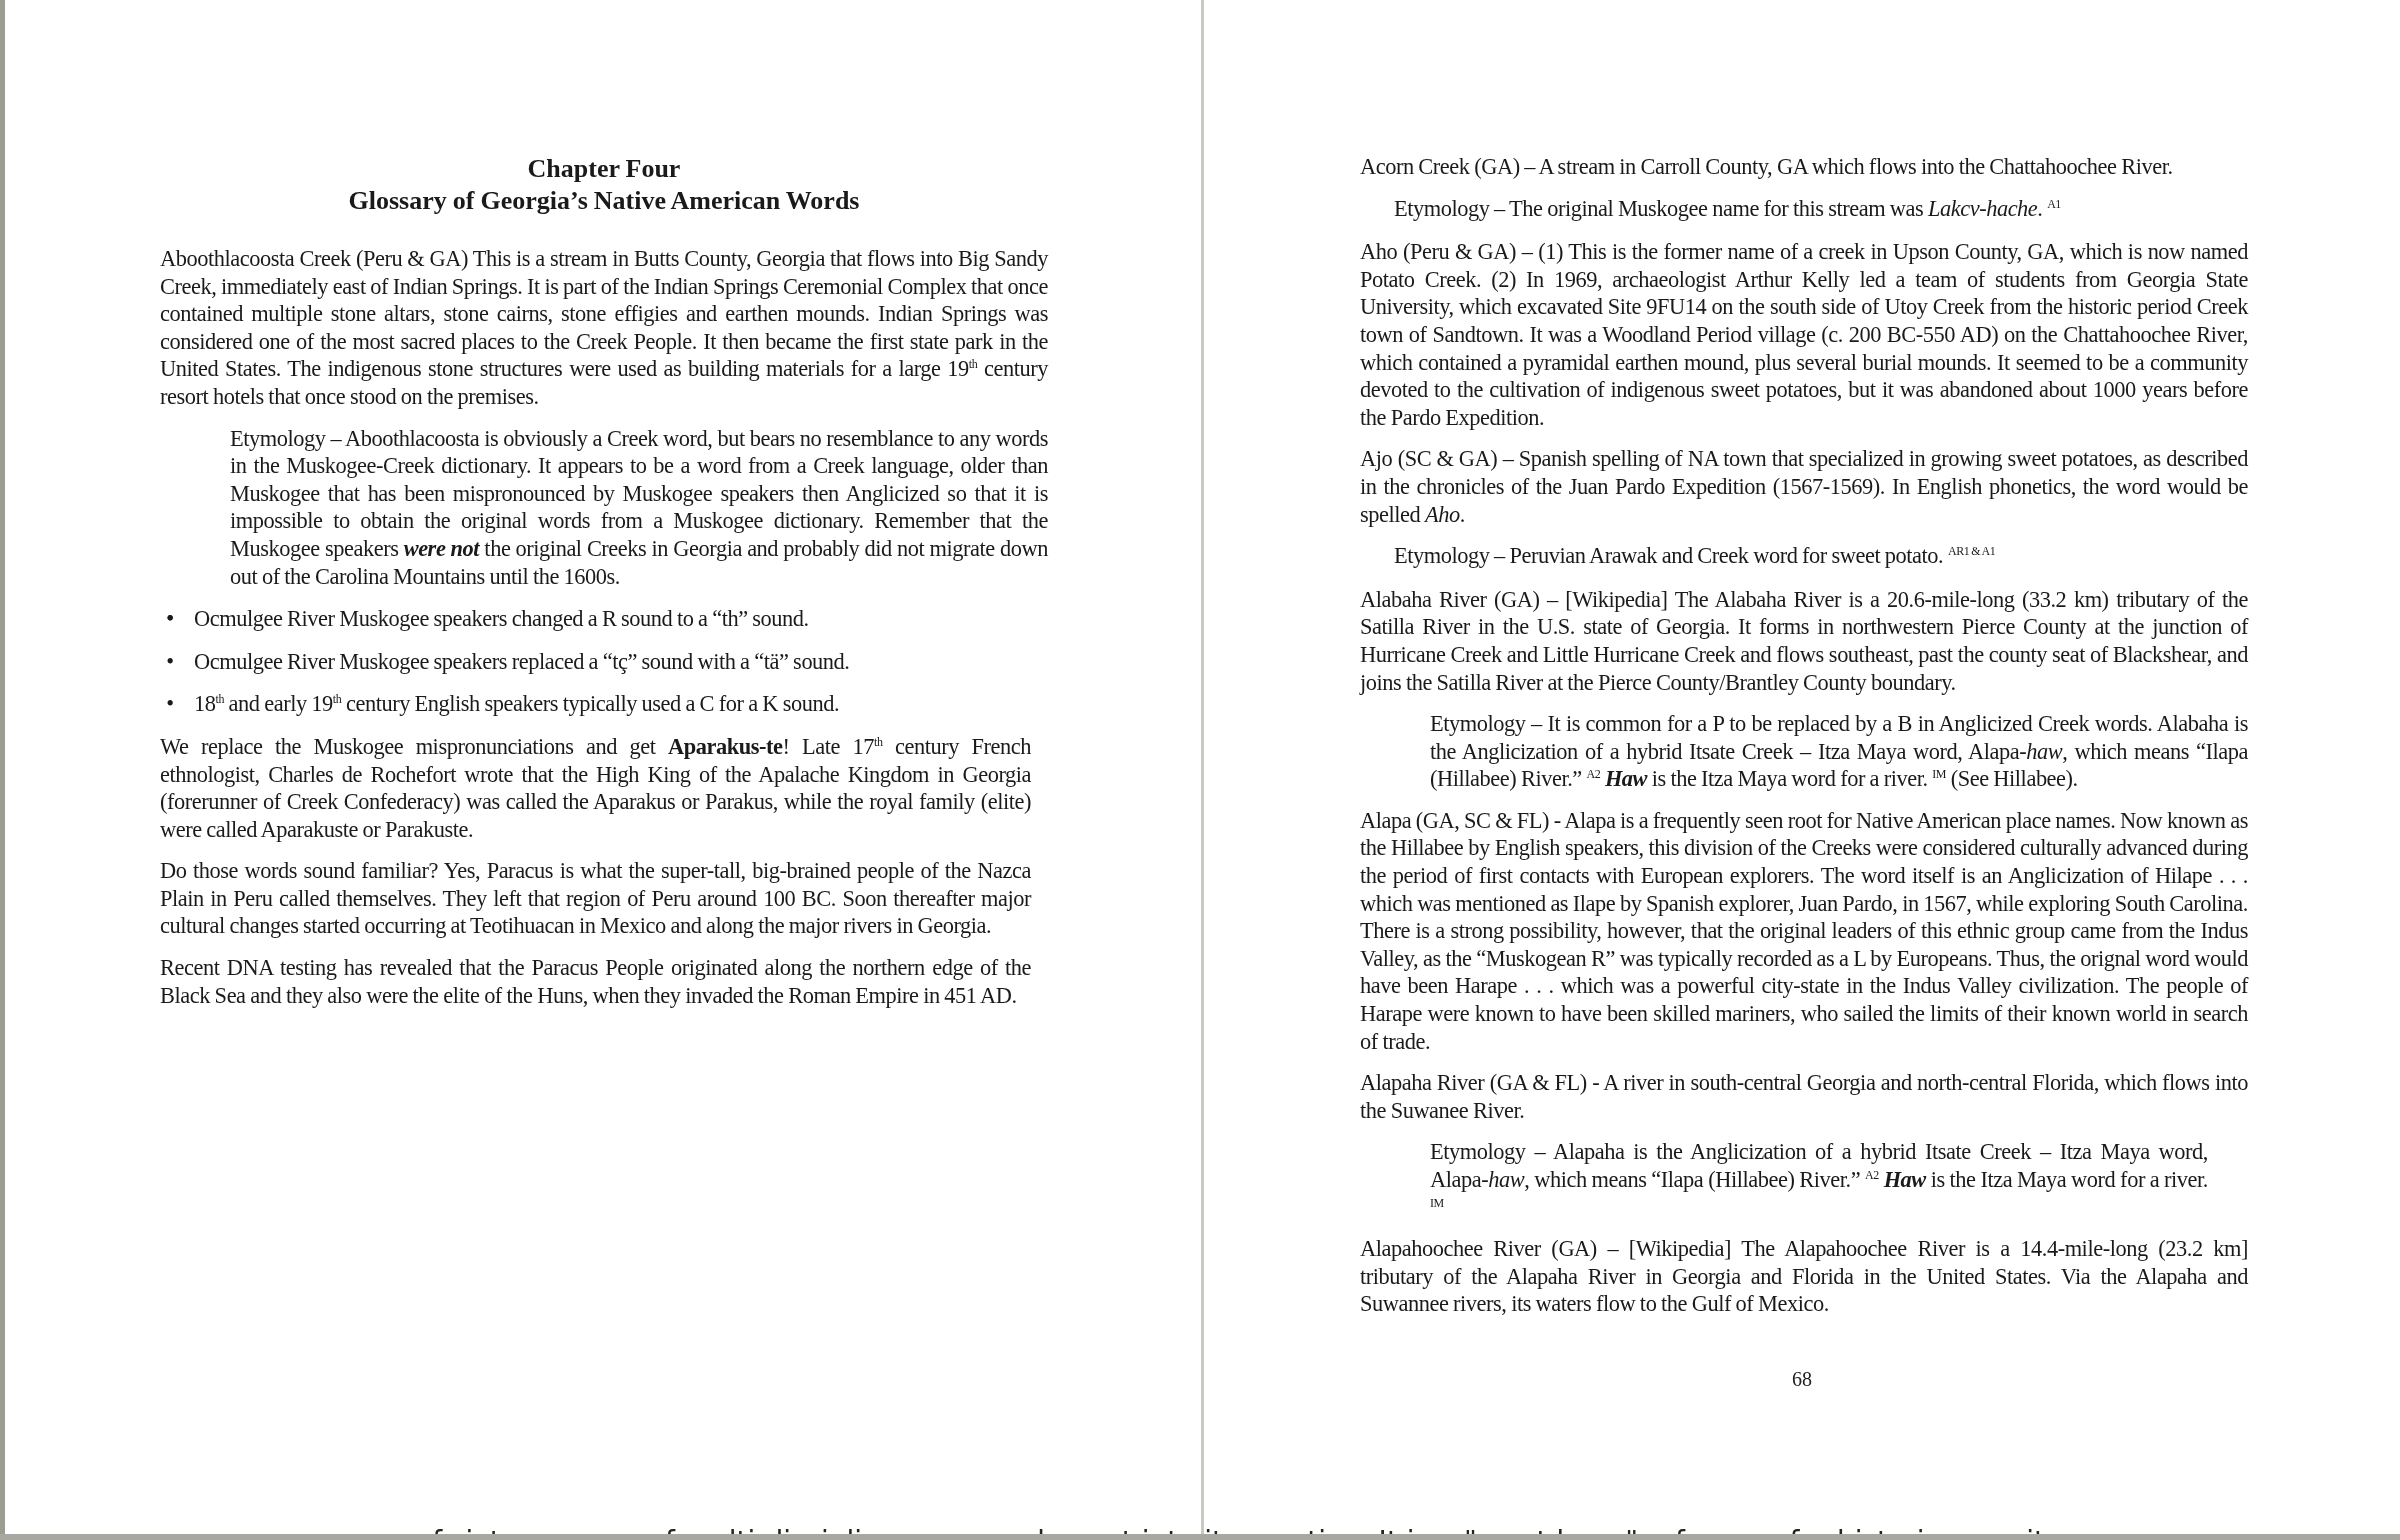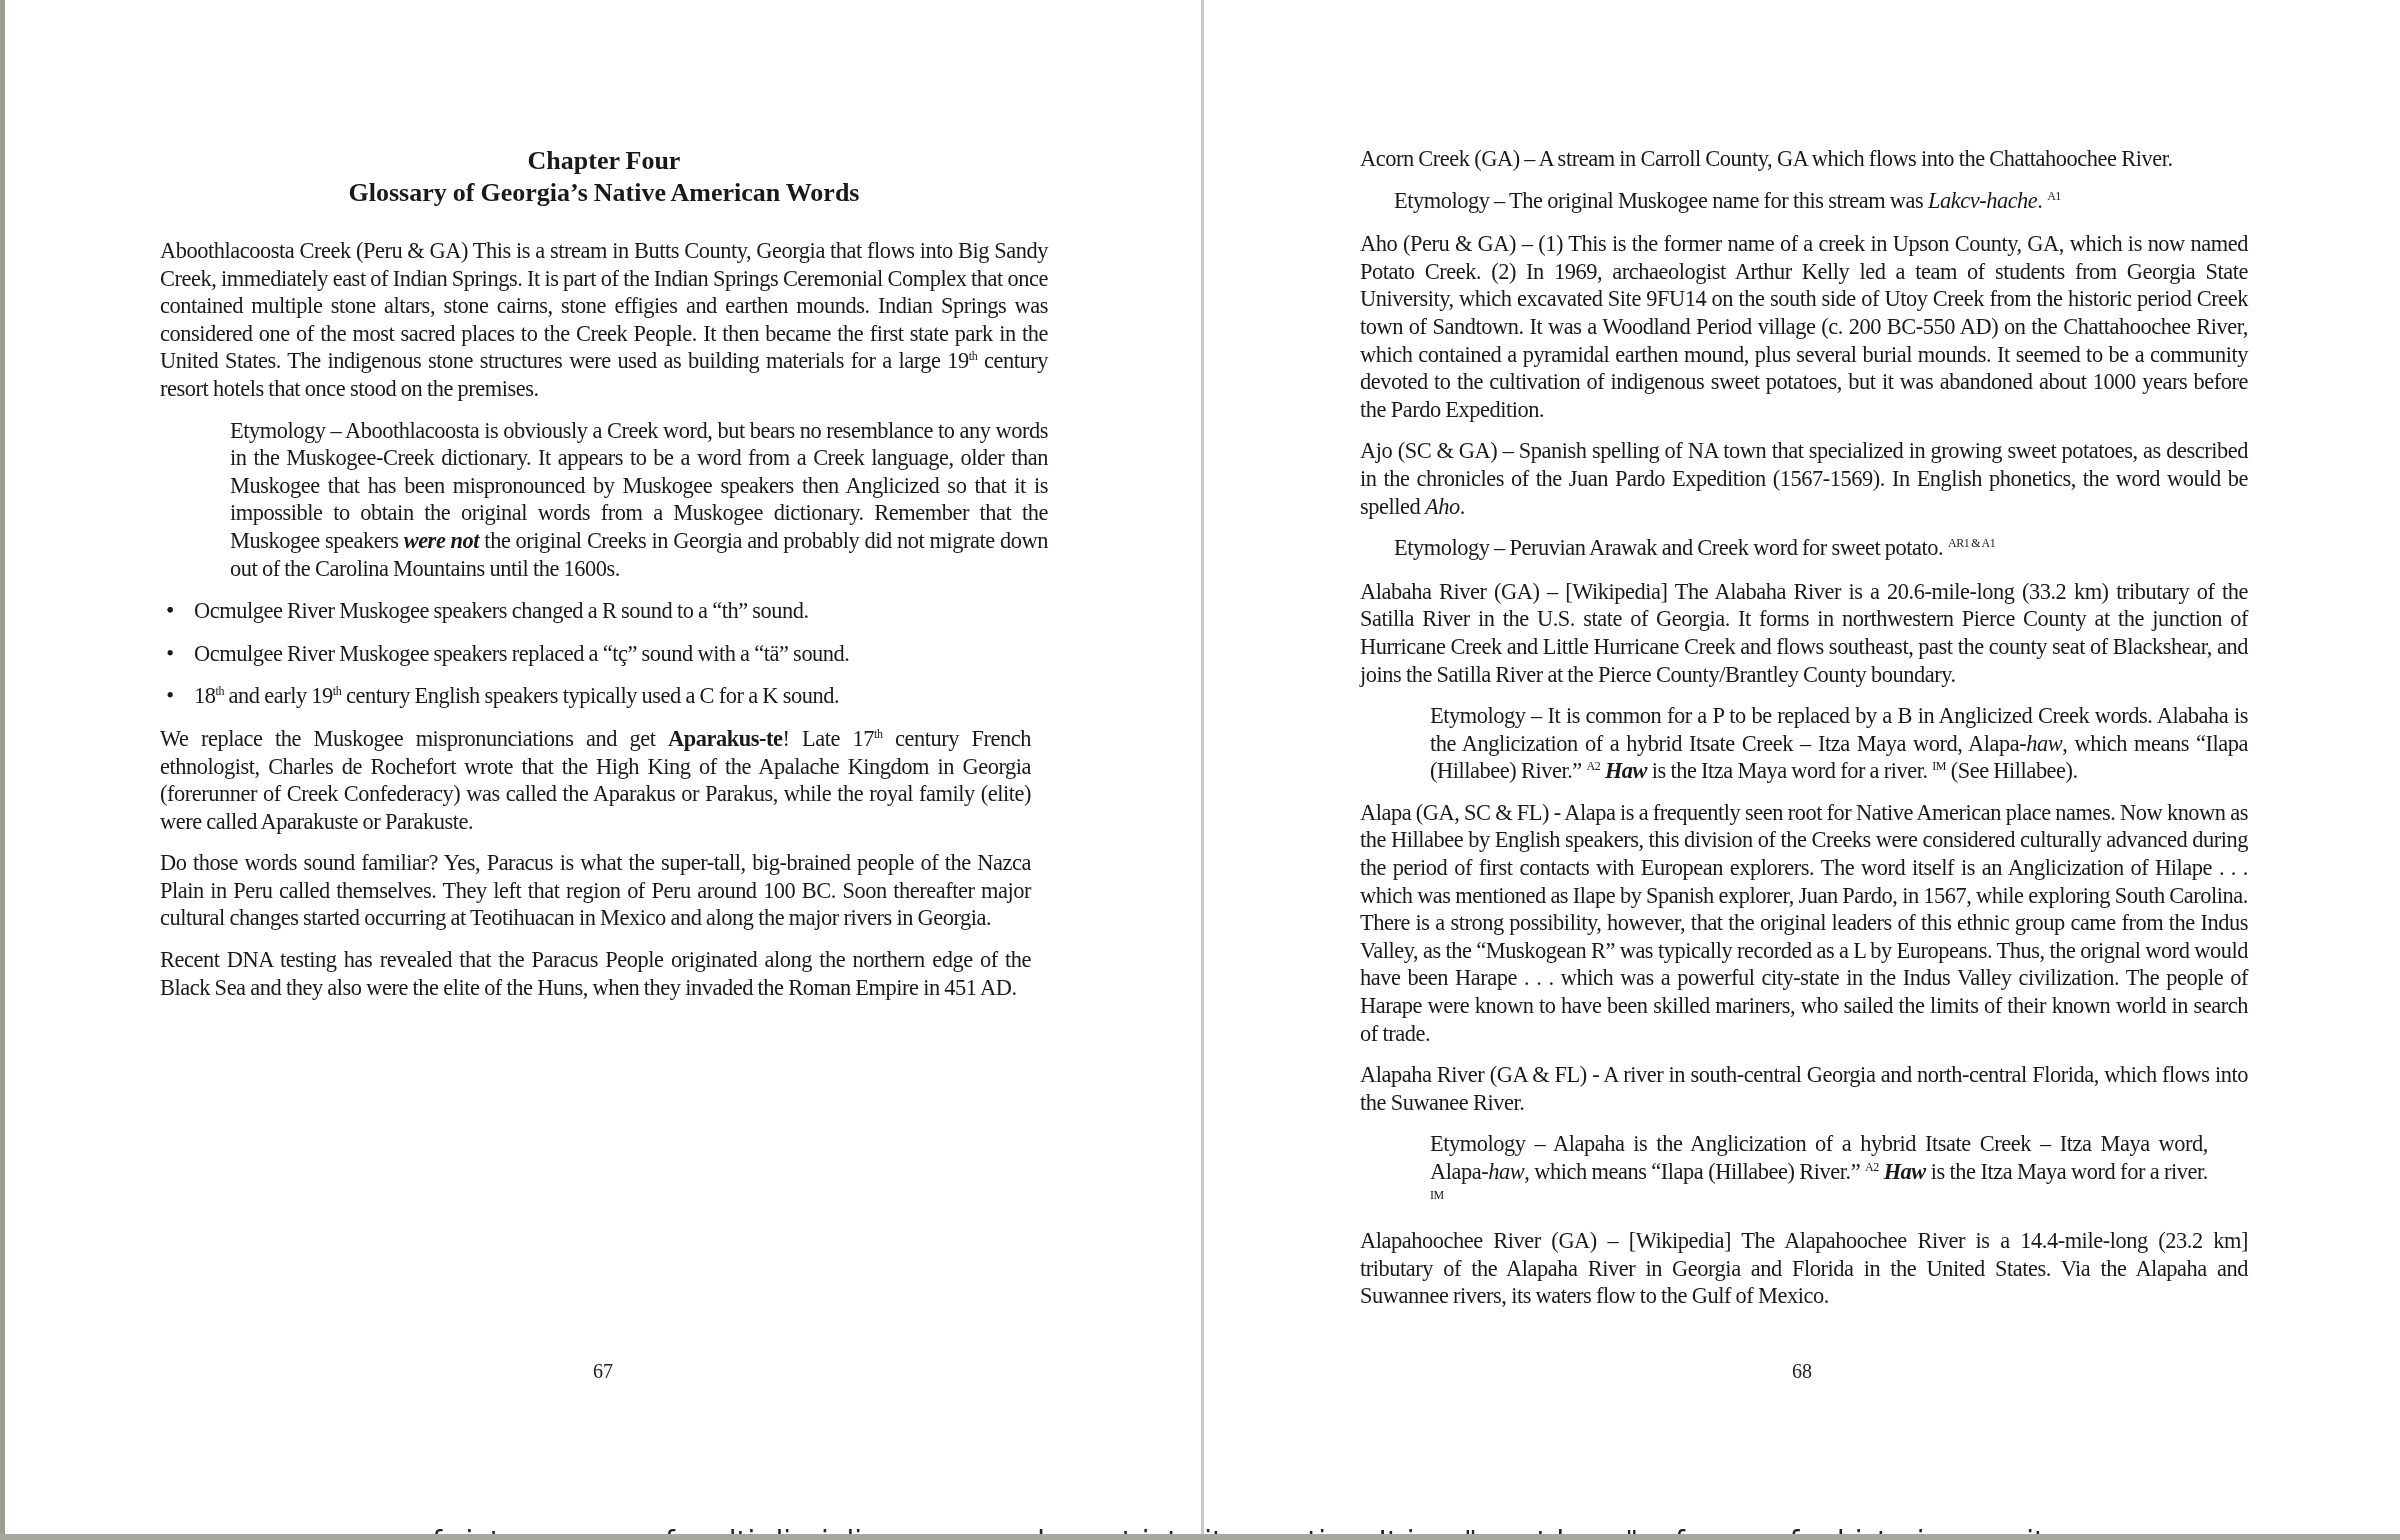--- a/index.html
+++ b/index.html
@@ -28,21 +28,21 @@
       background: #a8a8a0;
     }
     .gutter {
       position: absolute;
       left: 1201px; top: 0;
       width: 3px; height: 1534px;
       background: #c9c9c1;
     }
     .page {
       position: absolute;
-      top: 0;
+      top: 8px;
       height: 1128px;
     }
     .page-left { left: 5px; width: 1196px; }
     .page-right { left: 1204px; width: 1196px; }
 
     .column {
       position: absolute;
       font-size: 22.4px;
       line-height: 27.6px;
       text-align: justify;
@@ -144,21 +144,20 @@
       <li><span class="bullet">•</span><span>Ocmulgee River Muskogee speakers replaced a “tç” sound with a “tä” sound.</span></li>
       <li><span class="bullet">•</span><span>18</span><sup>th</sup><span> and early 19</span><sup>th</sup><span> century English speakers typically used a C for a K sound.</span></li>
     </ul>
 
     <p class="para"><span>We replace the Muskogee mispronunciations and get </span><b>Aparakus-te</b><span>!  Late 17</span><sup>th</sup><span> century French ethnologist, Charles de Rochefort wrote that the High King of the Apalache Kingdom in Georgia (forerunner of Creek Confederacy) was called the Aparakus or Parakus, while the royal family (elite) were called Aparakuste or Parakuste.</span></p>
 
     <p class="para">Do those words sound familiar?  Yes, Paracus is what the super-tall, big-brained people of the Nazca Plain in Peru called themselves.  They left that region of Peru around 100 BC. Soon thereafter major cultural changes started occurring at Teotihuacan in Mexico and along the major rivers in Georgia.</p>
 
     <p class="para">Recent DNA testing has revealed that the Paracus People originated along the northern edge of the Black Sea and they also were the elite of the Huns, when they invaded the Roman Empire in 451 AD.</p>
   </div>
-  <div class="page-number">67</div>
 </div>
 
 <div class="gutter"></div>
 
 <div class="page page-right">
   <div class="column">
     <p class="entry"><span class="term">Acorn Creek</span><span> (GA) – A stream in Carroll County, GA which flows into the Chattahoochee River.</span></p>
 
     <p class="etym single"><span>Etymology – The original Muskogee name for this stream was </span><i>Lakcv-hache</i><span>. </span><sup>A1</sup></p>
 

